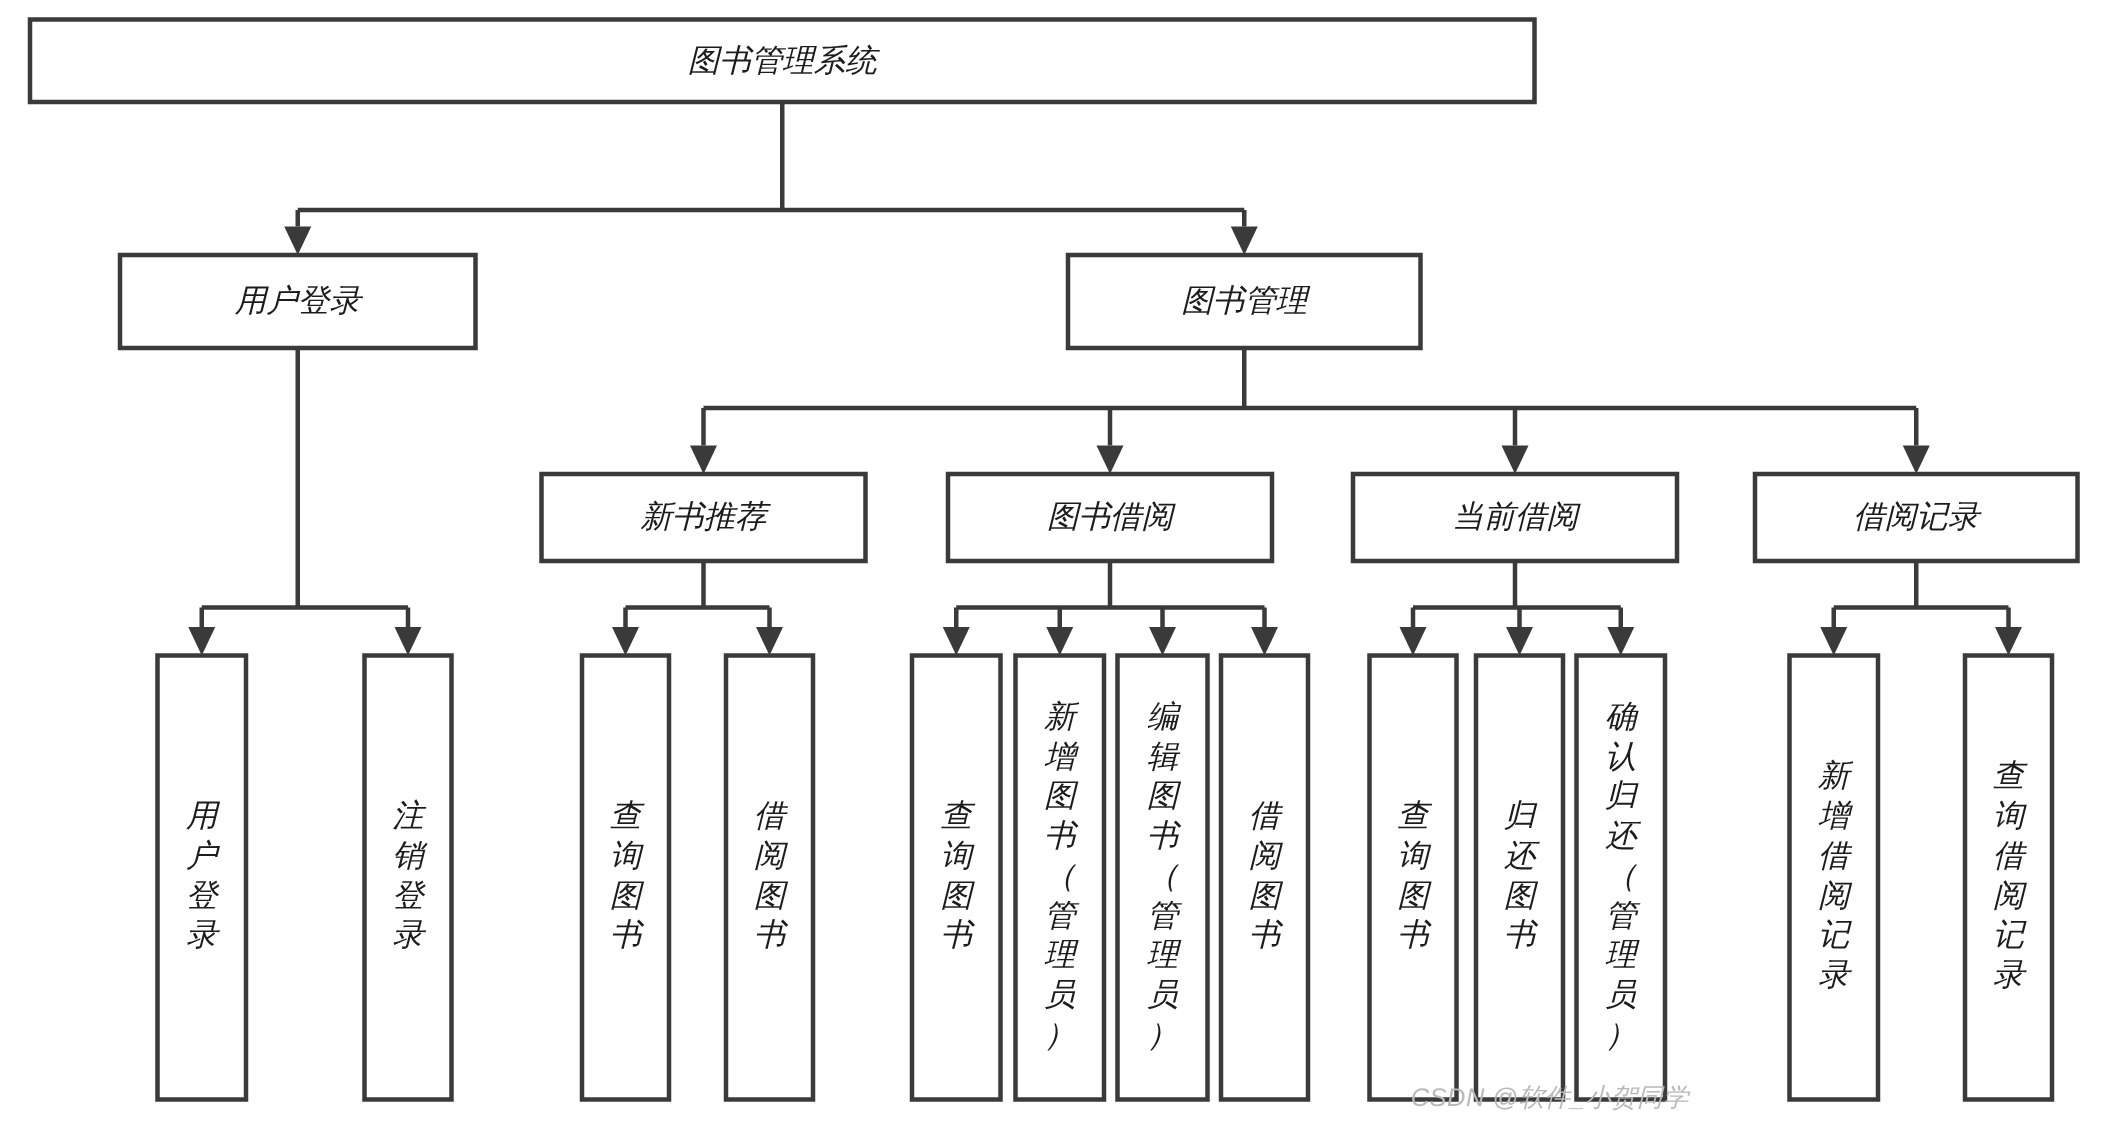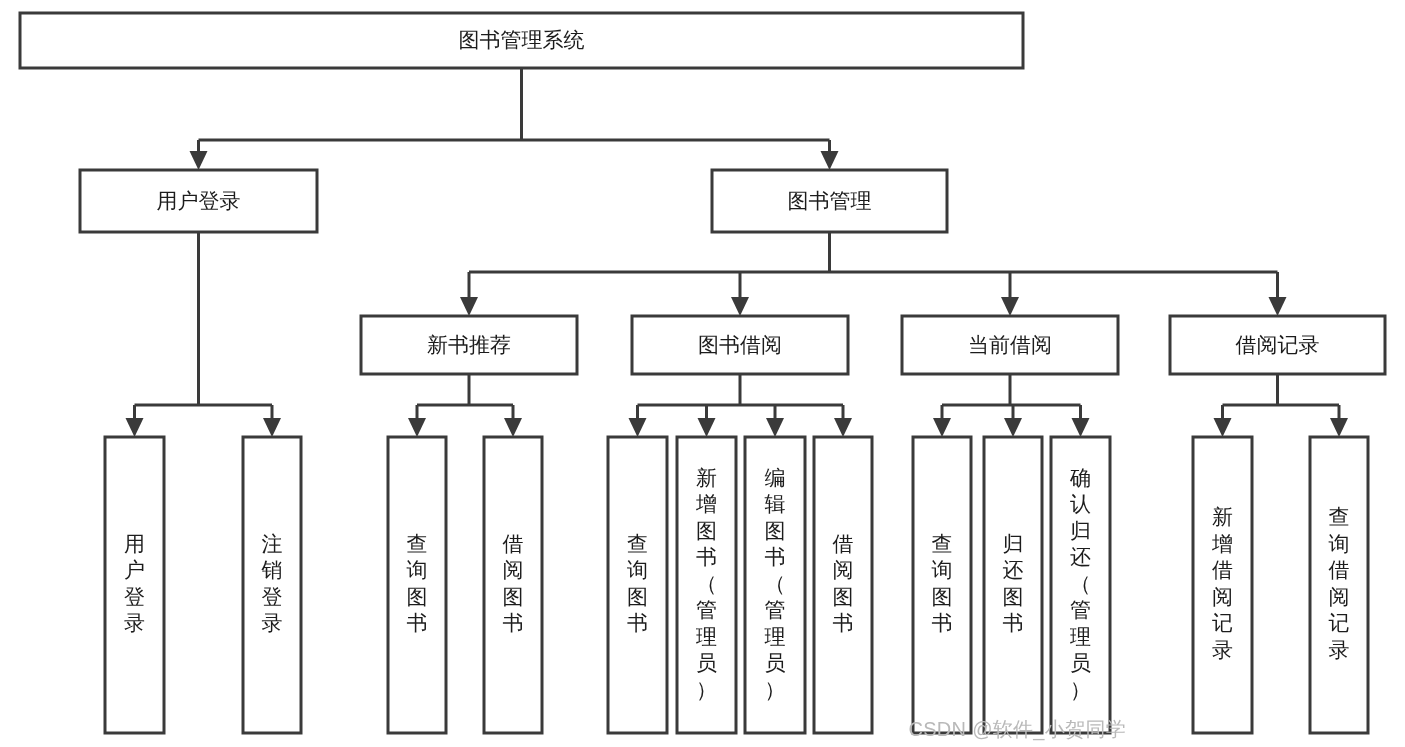--- a/index.html
+++ b/index.html
@@ -12,20 +12,21 @@
     width: 1405px;
     height: 747px;
     font-family: "Liberation Sans", "DejaVu Sans", sans-serif;
     overflow: hidden;
     position: relative;
   }
   #diagram-root {
     position: relative;
     width: 1134px;
     height: 747px;
+    font-style: italic;
   }
   svg.diagram-canvas {
     position: absolute;
     top: 0;
     left: 0;
     width: 1405px;
     height: 747px;
     display: block;
   }
   .node-box {
@@ -53,21 +54,21 @@
   }
   .connector-arrow {
     fill: #3a3a3a;
     stroke: none;
   }
   .watermark-text {
     position: absolute;
     right: 8px;
     bottom: 4px;
     font-family: "Liberation Sans", "DejaVu Sans", sans-serif;
-    font-size: 20px;
+    font-size: 17px;
     color: #b9b9b9;
     white-space: nowrap;
     user-select: none;
     letter-spacing: 0.3px;
   }
 </style>
 </head>
 <body>
 
 <div id="diagram-root">

